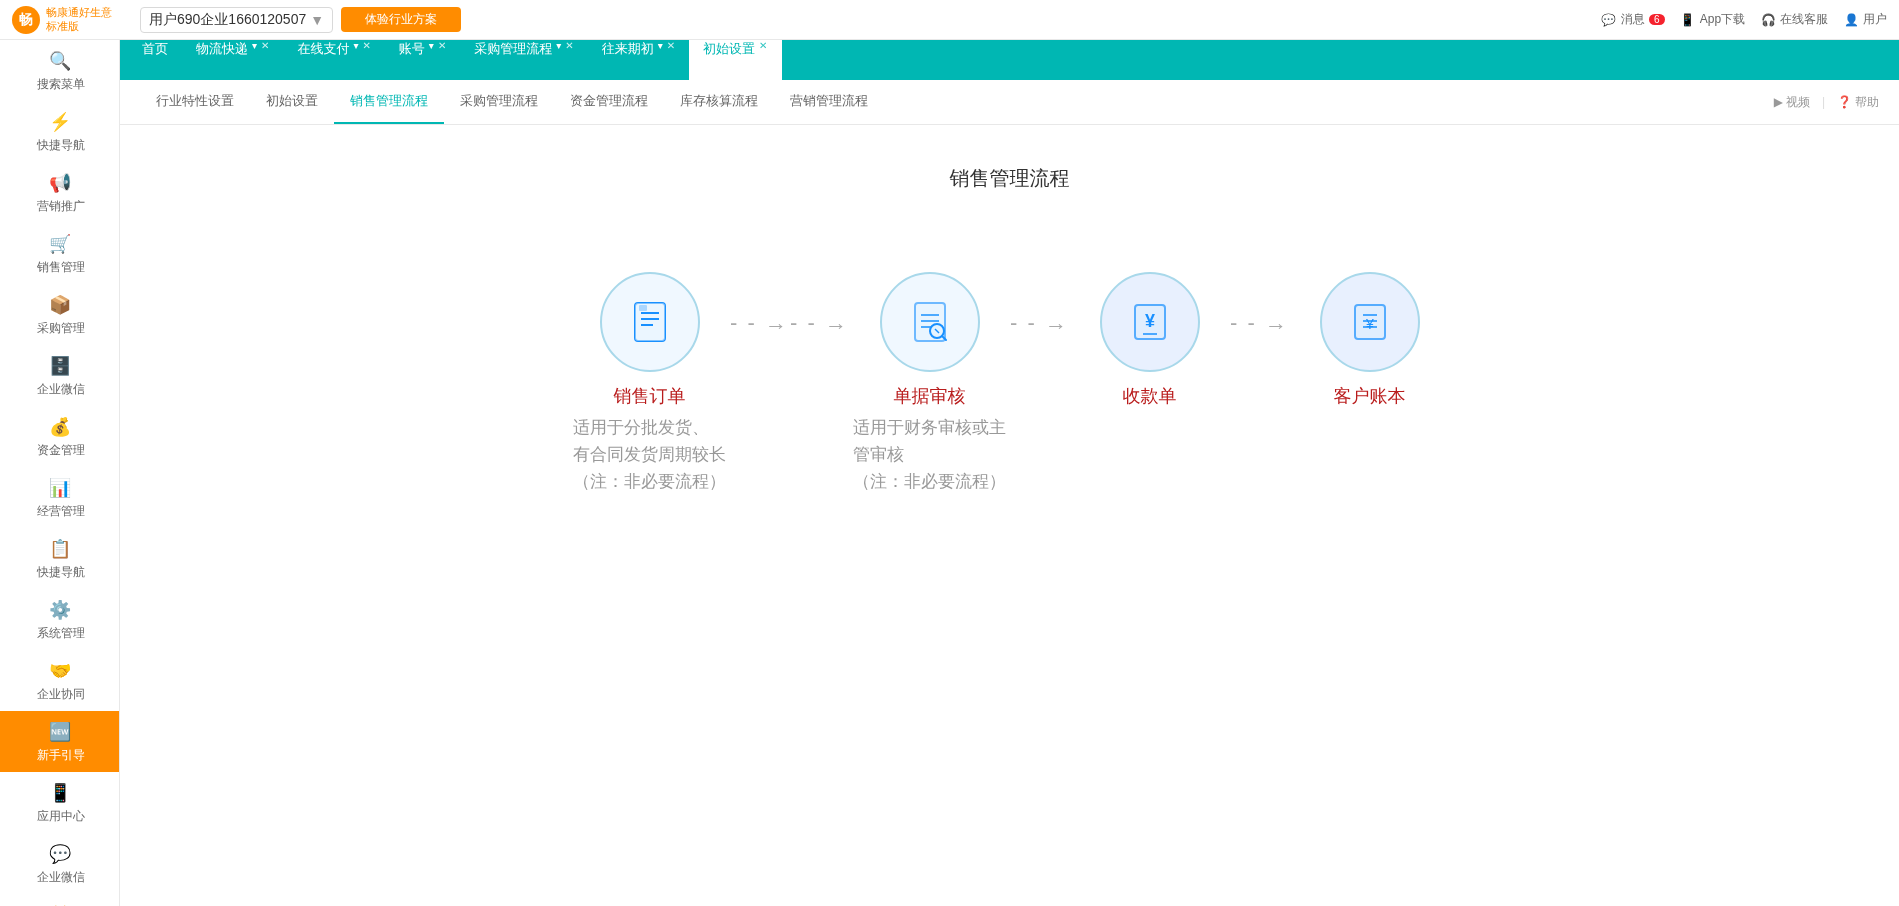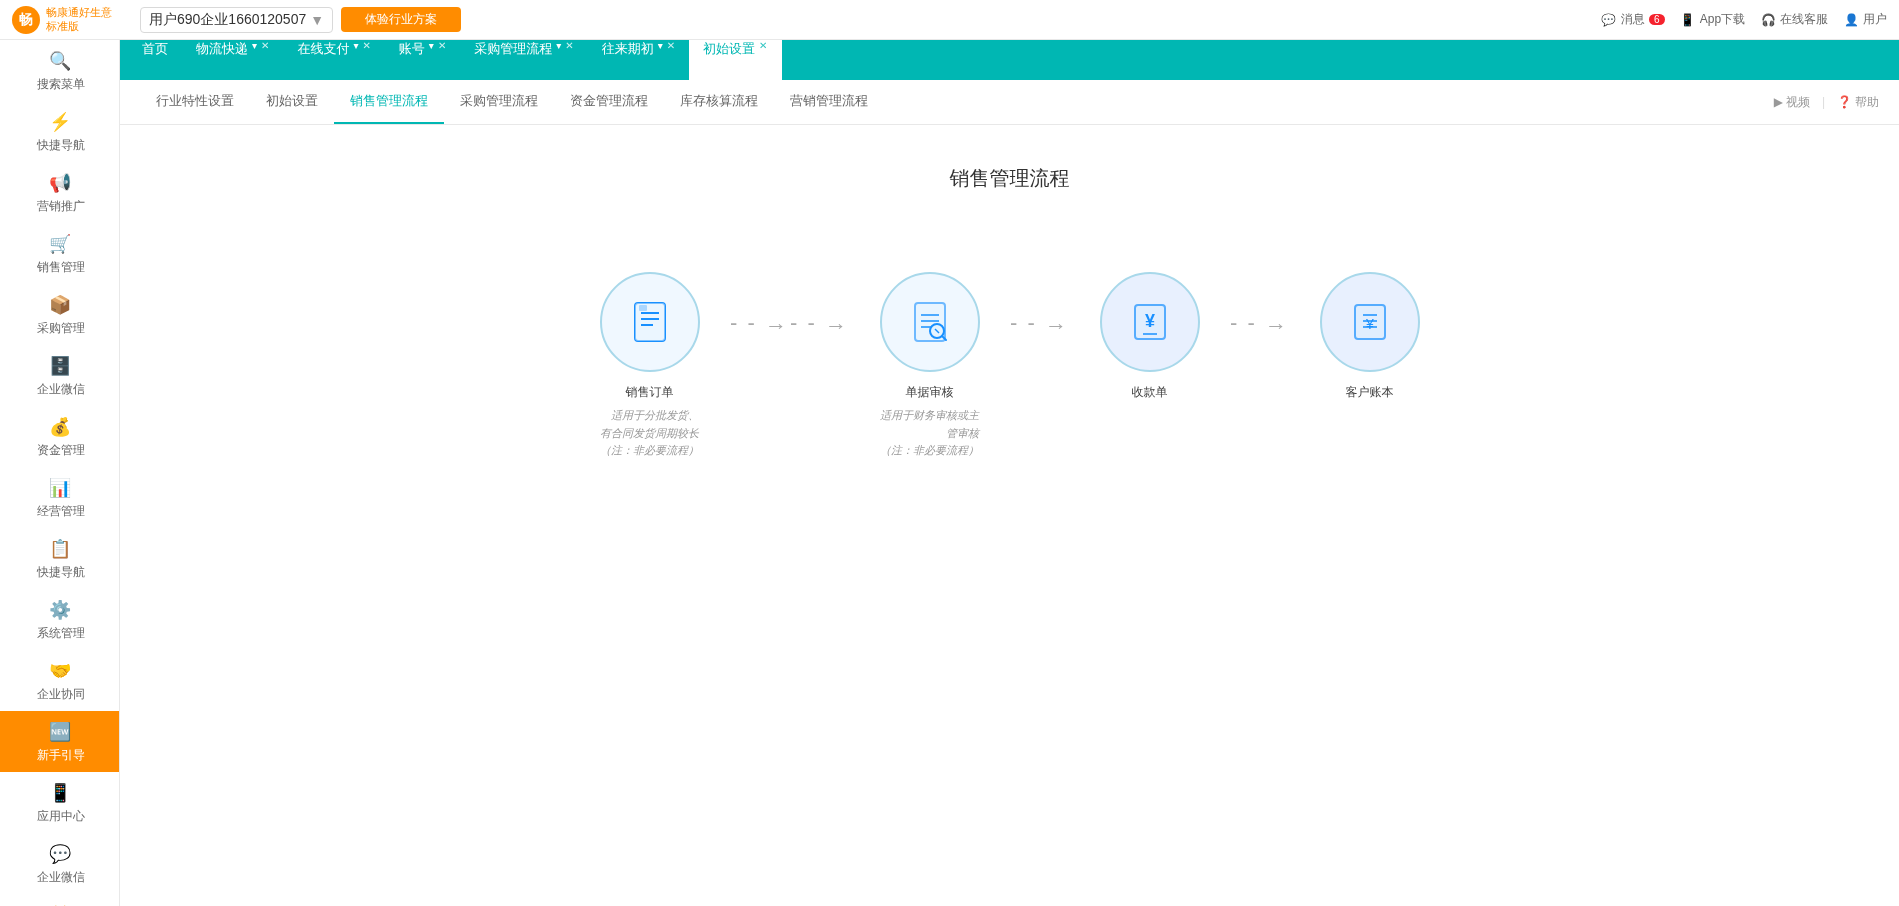--- a/index.html
+++ b/index.html
@@ -159,32 +159,31 @@
       border-radius: 50%;
       border: 2px solid #a8d8ea;
       background: #f0f8ff;
       display: flex;
       align-items: center;
       justify-content: center;
       margin-bottom: 12px;
     }
     .flow-circle svg { width: 50px; height: 50px; }
     .flow-label {
-      font-size: 12px;
-      color: #404040;
+      font-size: 18px;
+      color: #b91c1c;
       font-weight: 500;
       margin-bottom: 6px;
       text-align: center;
     }
     .flow-desc {
-      font-size: 11px;
+      font-size: 17px;
       color: #999;
-      text-align: right;
+      text-align: left;
       line-height: 1.6;
-      font-style: italic;
     }
     .flow-arrow {
       display: flex;
       align-items: center;
       padding-top: 38px;
       color: #aaa;
       font-size: 18px;
       width: 60px;
       justify-content: center;
     }

